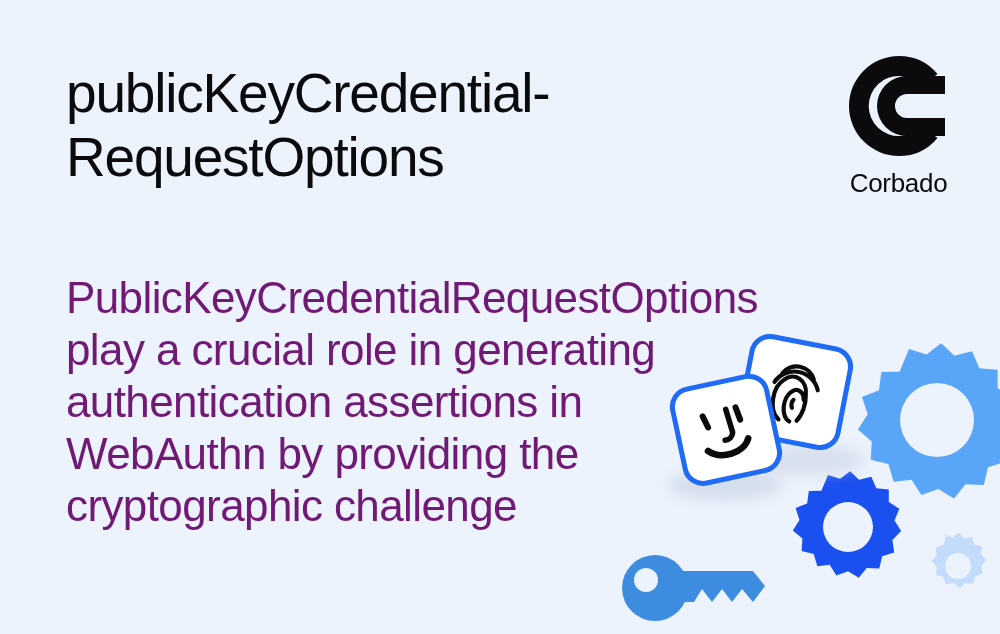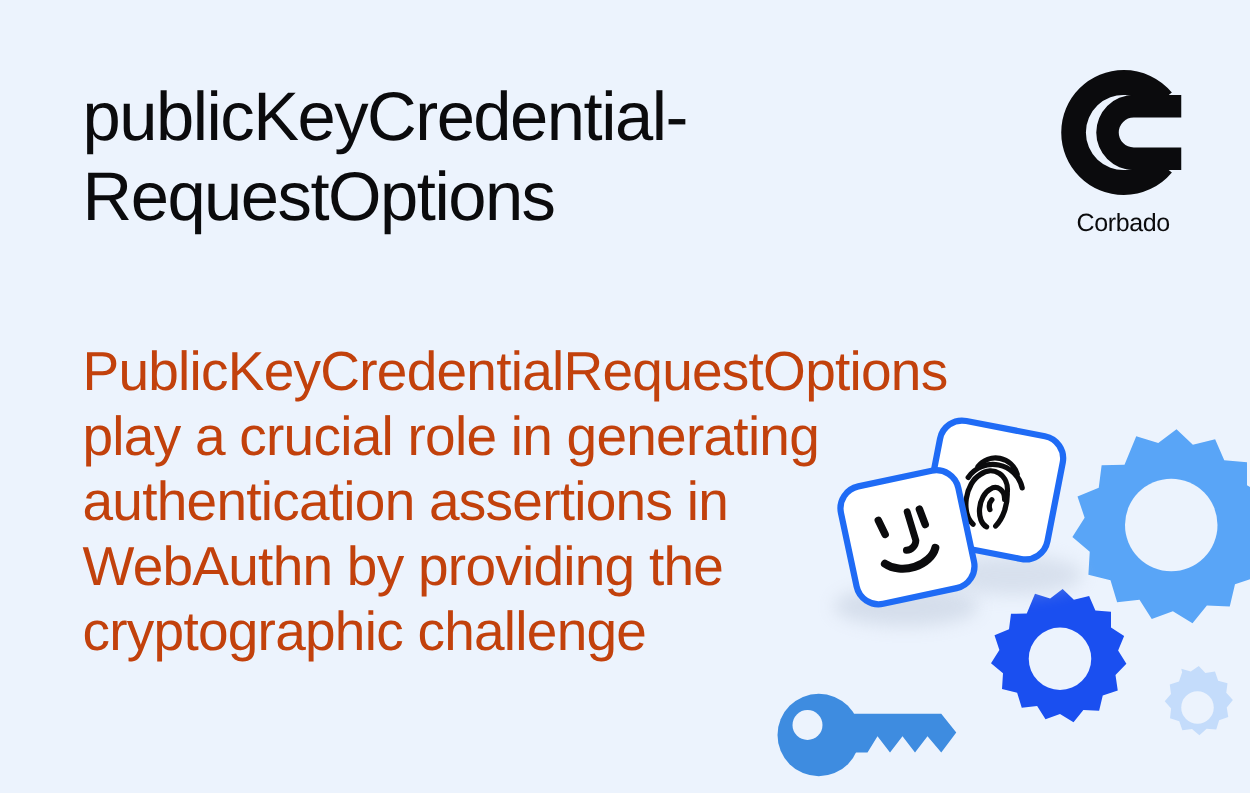--- a/index.html
+++ b/index.html
@@ -31,37 +31,37 @@
 
   
   .body-text{
     position:absolute;
     left:66px; top:272px;
     width:790px;
     font-size:44px;
     line-height:1.18;
     font-weight:400;
     letter-spacing:-0.6px;
-    color:#c2410c;
+    color:#701a75;
     white-space:pre-line;
   }
 
   
   .brand{
     position:absolute;
     left:836px; top:52px;
     width:125px;
     display:flex;
     flex-direction:column;
     align-items:center;
   }
   .brand-mark{ width:108px; height:108px; display:block; }
   .brand-name{
     margin-top:8px;
-    font-size:20px;
+    font-size:26px;
     font-weight:500;
     letter-spacing:-0.3px;
     color:#0b0b0d;
   }
 
   
   .illustration{
     position:absolute;
     left:590px; top:330px;
     width:410px; height:290px;

